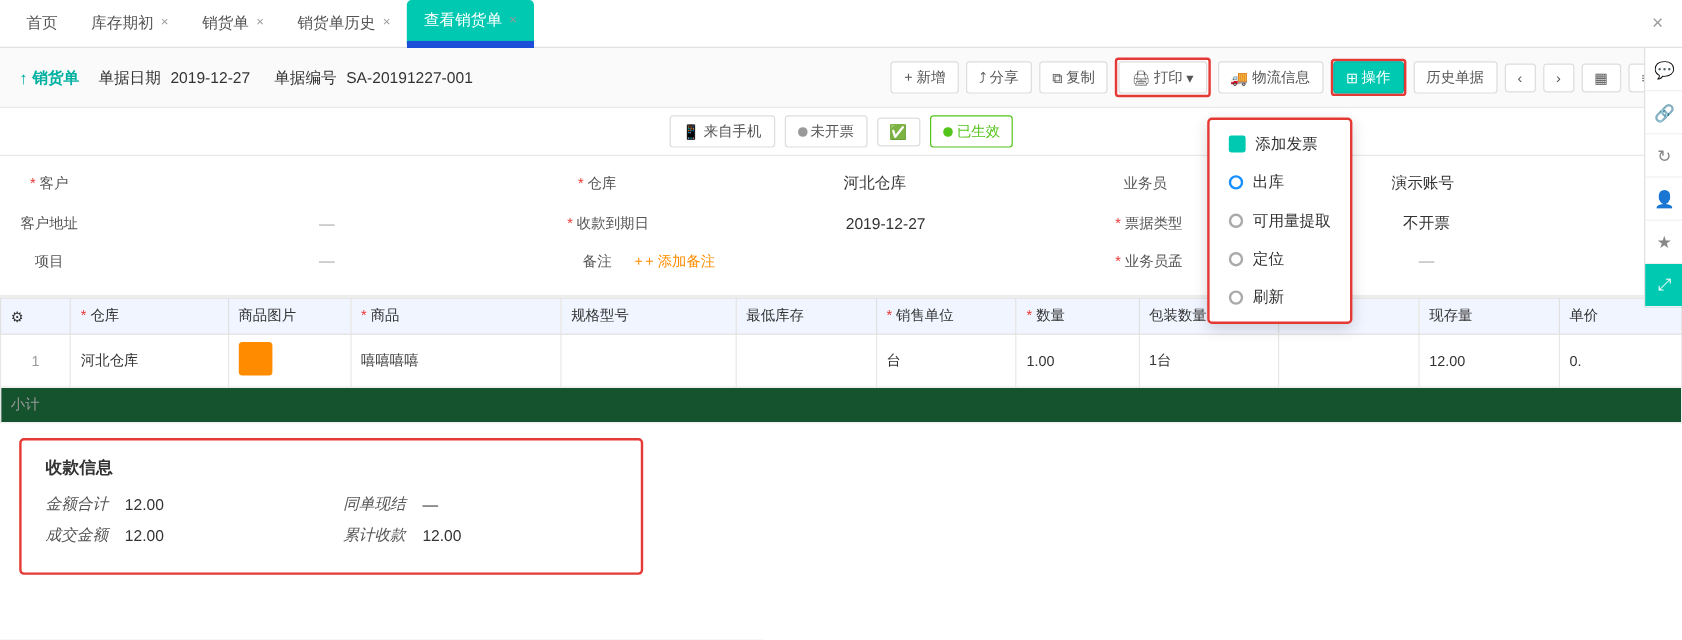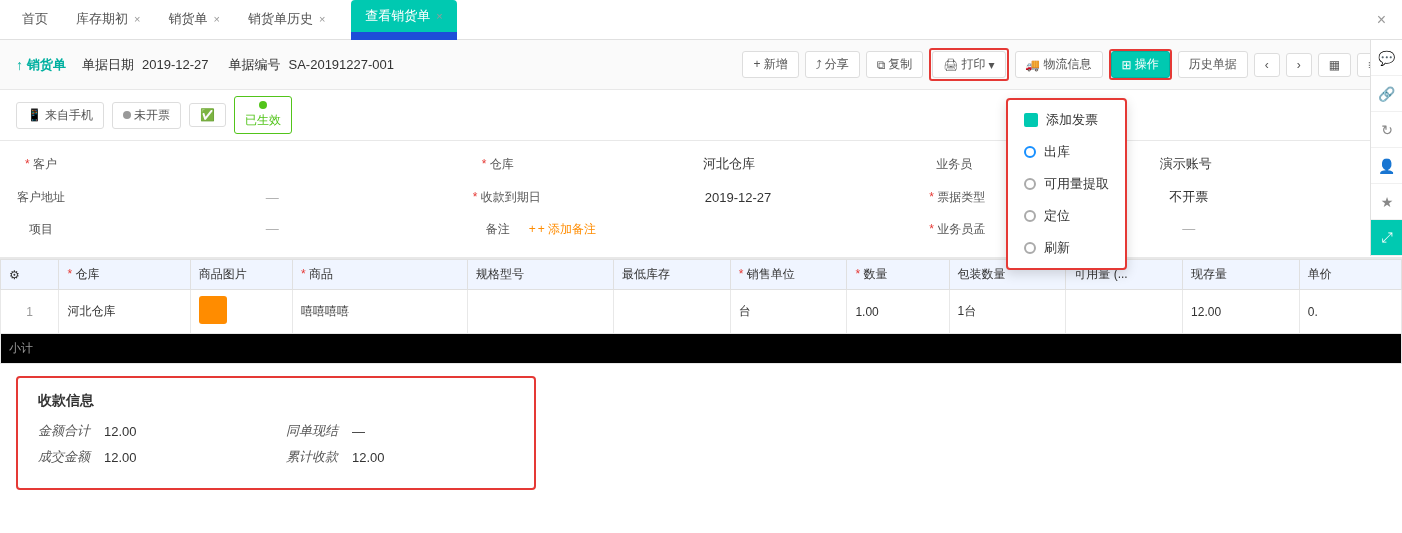--- a/index.html
+++ b/index.html
@@ -15,22 +15,21 @@
       display: flex; align-items: center; padding: 0 14px;
       height: 40px; cursor: pointer; font-size: 13px;
       border-bottom: 2px solid transparent; color: #555;
       white-space: nowrap;
     }
     .tab-item .tab-close {
       margin-left: 6px; color: #999; font-size: 11px; cursor: pointer;
     }
     .tab-item.highlighted {
       background: #00c9b1; color: #fff; border-radius: 4px 4px 0 0;
-      border-bottom: 8px solid #1d4ed8;
-      margin-left: 12px;
+      border-bottom: 6px solid #1d4ed8;
     }
     .tab-bar-close {
       margin-left: auto; font-size: 16px; color: #999; cursor: pointer; padding: 0 8px;
     }
 
     
     .main-area {
       background: #fff; min-height: calc(533px - 40px);
     }
 
@@ -60,29 +59,29 @@
       background: #fff; border-radius: 3px; cursor: pointer;
       font-size: 12px; color: #555; white-space: nowrap;
     }
     .toolbar-btn.active-op {
       background: #00c9b1; color: #fff; border-color: #00b0a0;
     }
 
     
     .action-row {
       display: flex; align-items: center; padding: 6px 16px;
-      border-bottom: 1px solid #e8e8e8; gap: 8px; justify-content: flex-start;
+      border-bottom: 1px solid #e8e8e8; gap: 8px; justify-content: center;
     }
     .action-btn {
       display: flex; align-items: center; gap: 3px;
       padding: 4px 10px; border: 1px solid #ddd;
       background: #fff; border-radius: 3px; cursor: pointer;
       font-size: 12px; color: #555;
     }
-    .action-btn.status-green { background: #fff; color: #52c41a; border-color: #52c41a; flex-direction: column; }
+    .action-btn.status-green { background: #fff; color: #52c41a; border-color: #52c41a; }
     .status-dot { width: 8px; height: 8px; border-radius: 50%; display: inline-block; }
     .dot-gray { background: #999; }
     .dot-green { background: #52c41a; }
 
     
     .form-section {
       padding: 12px 16px 8px;
       border-bottom: 1px solid #e8e8e8;
       text-align: center;
     }
@@ -128,21 +127,21 @@
     }
     table thead th.required-col::before {
       content: '* '; color: #e53935;
     }
     table tbody tr { background: #fff; }
     table tbody td {
       border: 1px solid #e8e8e8; padding: 6px 8px;
       white-space: nowrap; overflow: hidden;
     }
     .row-num { color: #999; text-align: center; }
-    .subtotal-row td { background: #000000; color: #999; font-size: 12px; }
+    .subtotal-row td { background: #14532d; color: #999; font-size: 12px; }
 
     
     .product-img {
       width: 28px; height: 28px; background: #ff8c00;
       border-radius: 3px; display: inline-block;
     }
 
     
     .summary-box {
       border: 2px solid #e53935; border-radius: 4px;

